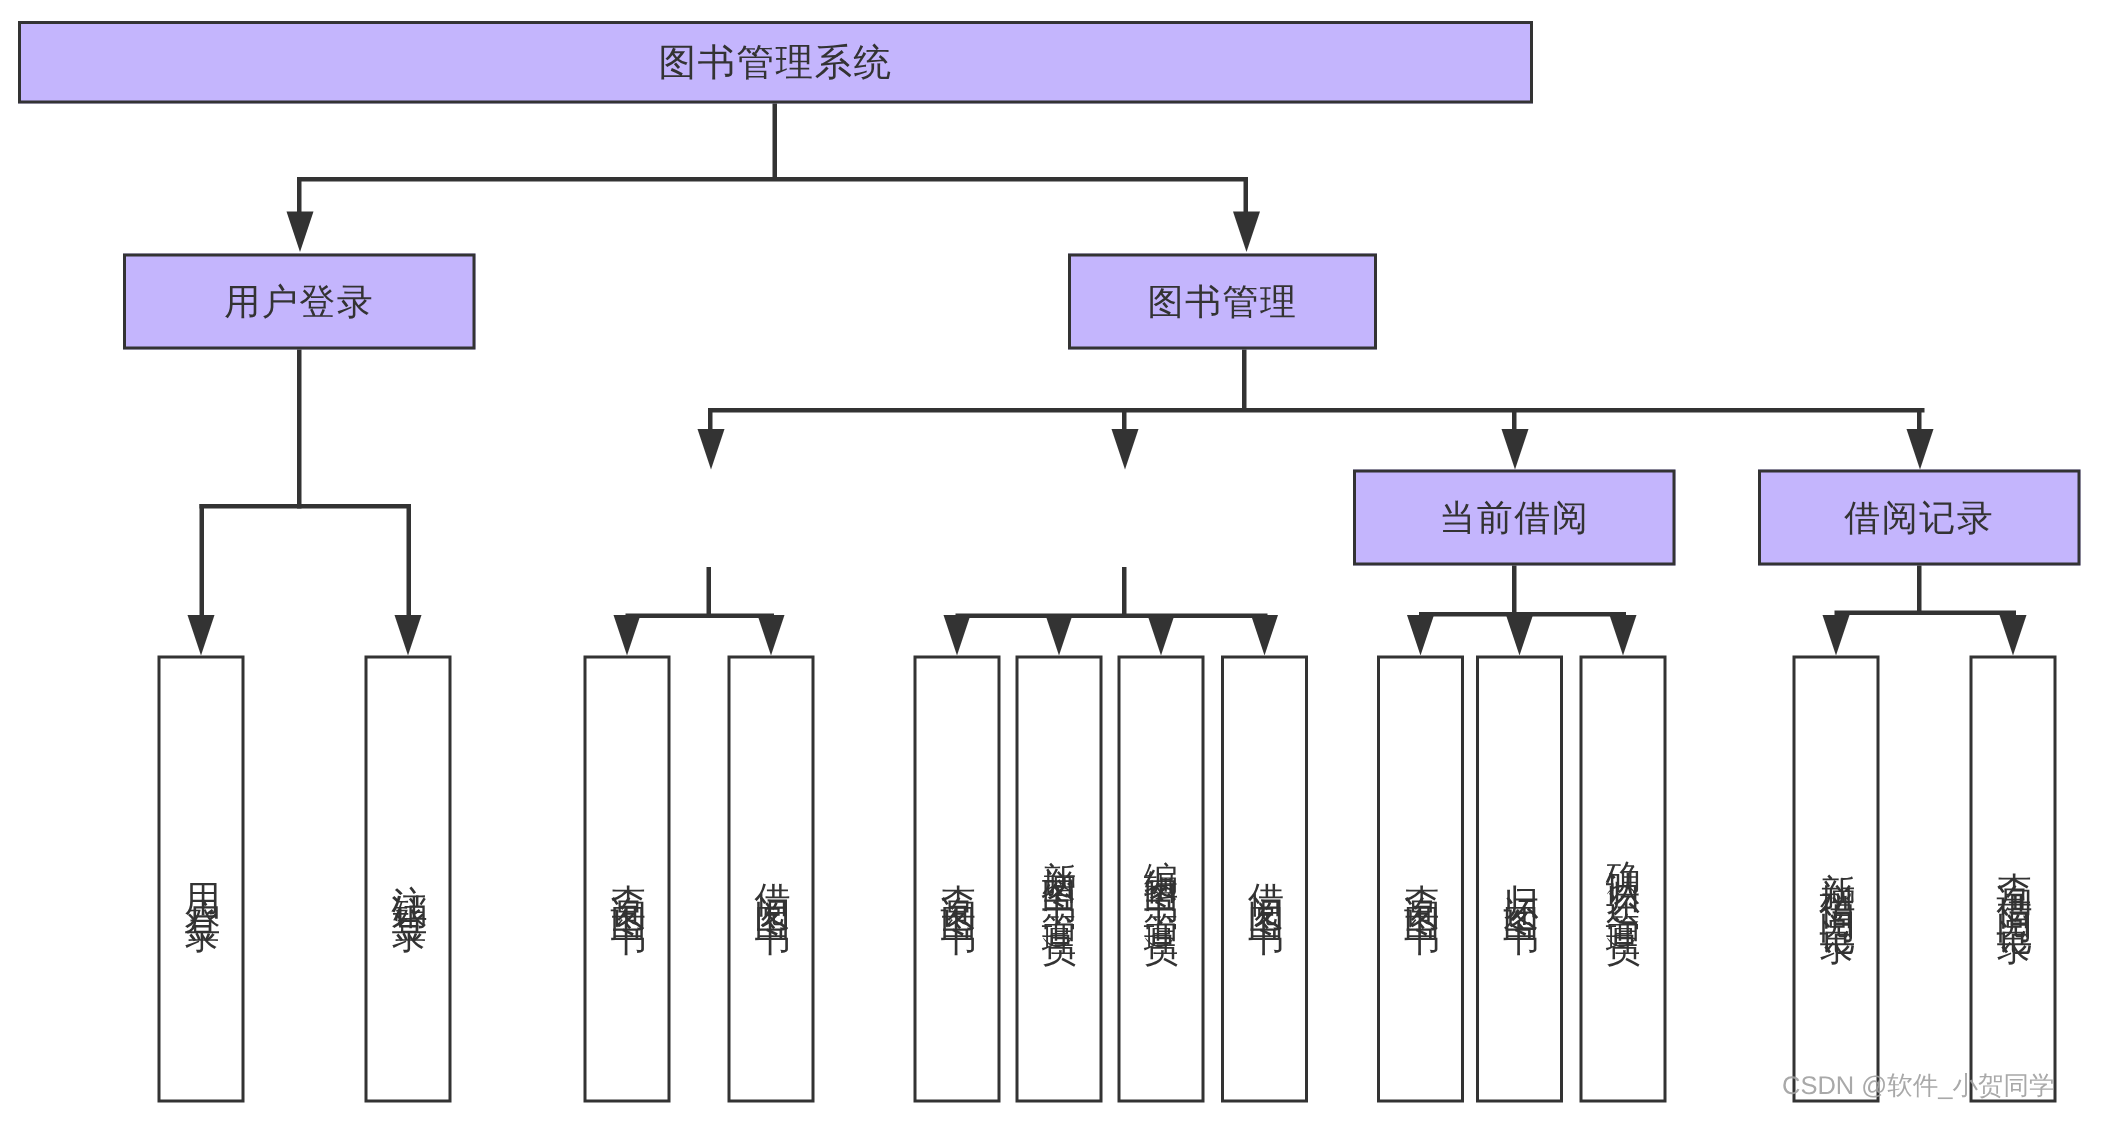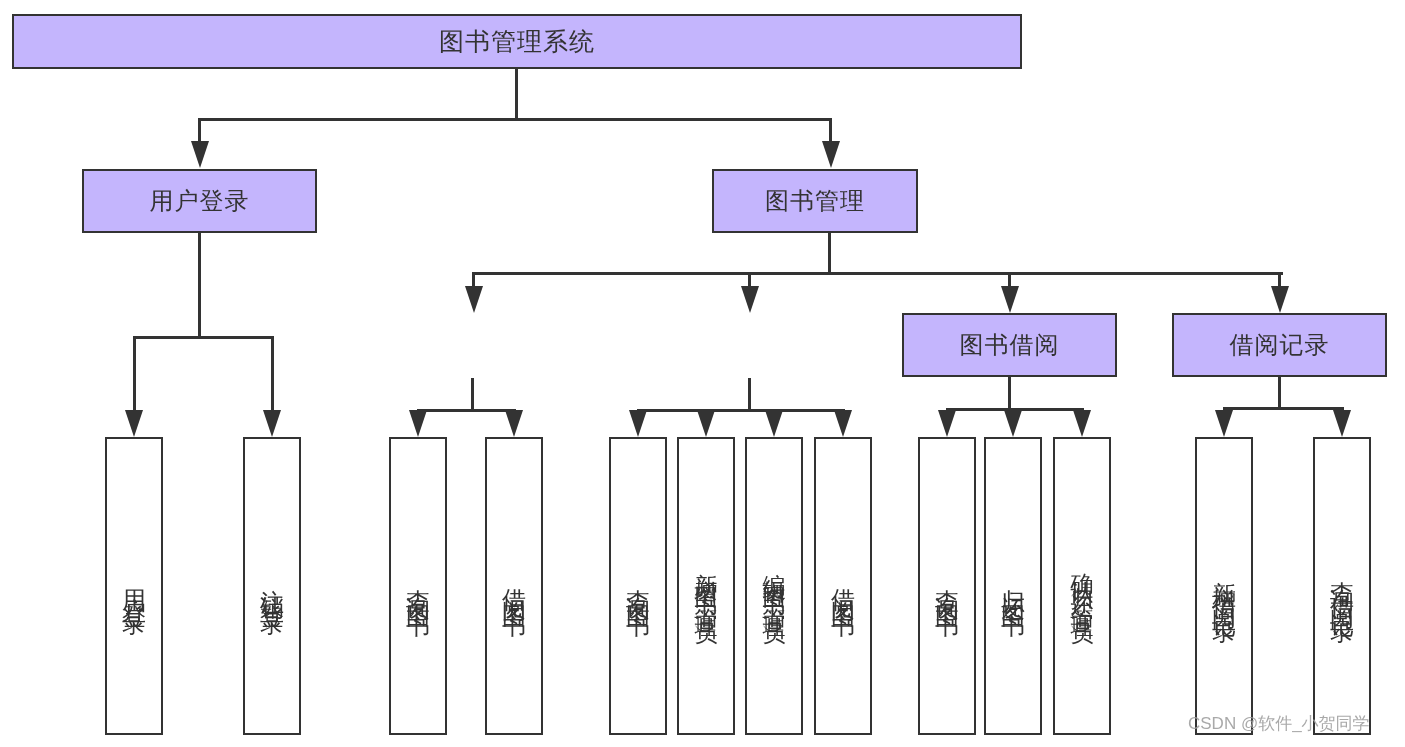--- a/index.html
+++ b/index.html
@@ -115,21 +115,21 @@
   <div class="line" style="left:472px; top:272px; width:3px; height:17px;"></div>
   <div class="arrow" style="left:465px; top:286px;"></div>
   <div class="line" style="left:748px; top:272px; width:3px; height:17px;"></div>
   <div class="arrow" style="left:741px; top:286px;"></div>
   <div class="line" style="left:1008px; top:272px; width:3px; height:17px;"></div>
   <div class="arrow" style="left:1001px; top:286px;"></div>
   <div class="line" style="left:1278px; top:272px; width:3px; height:17px;"></div>
   <div class="arrow" style="left:1271px; top:286px;"></div>
 
   <div class="hbox" style="left:902px; top:313px; width:215px; height:64px;">
-    <span class="lbl">图书借阅</span>
+    <span class="lbl">当前借阅</span>
   </div>
   <div class="hbox" style="left:1172px; top:313px; width:215px; height:64px;">
     <span class="lbl">借阅记录</span>
   </div>
 
   <div class="line" style="left:471px; top:378px; width:3px; height:33px;"></div>
   <div class="line" style="left:417px; top:409px; width:99px; height:3px;"></div>
   <div class="arrow" style="left:409px; top:410px;"></div>
   <div class="arrow" style="left:505px; top:410px;"></div>
 

